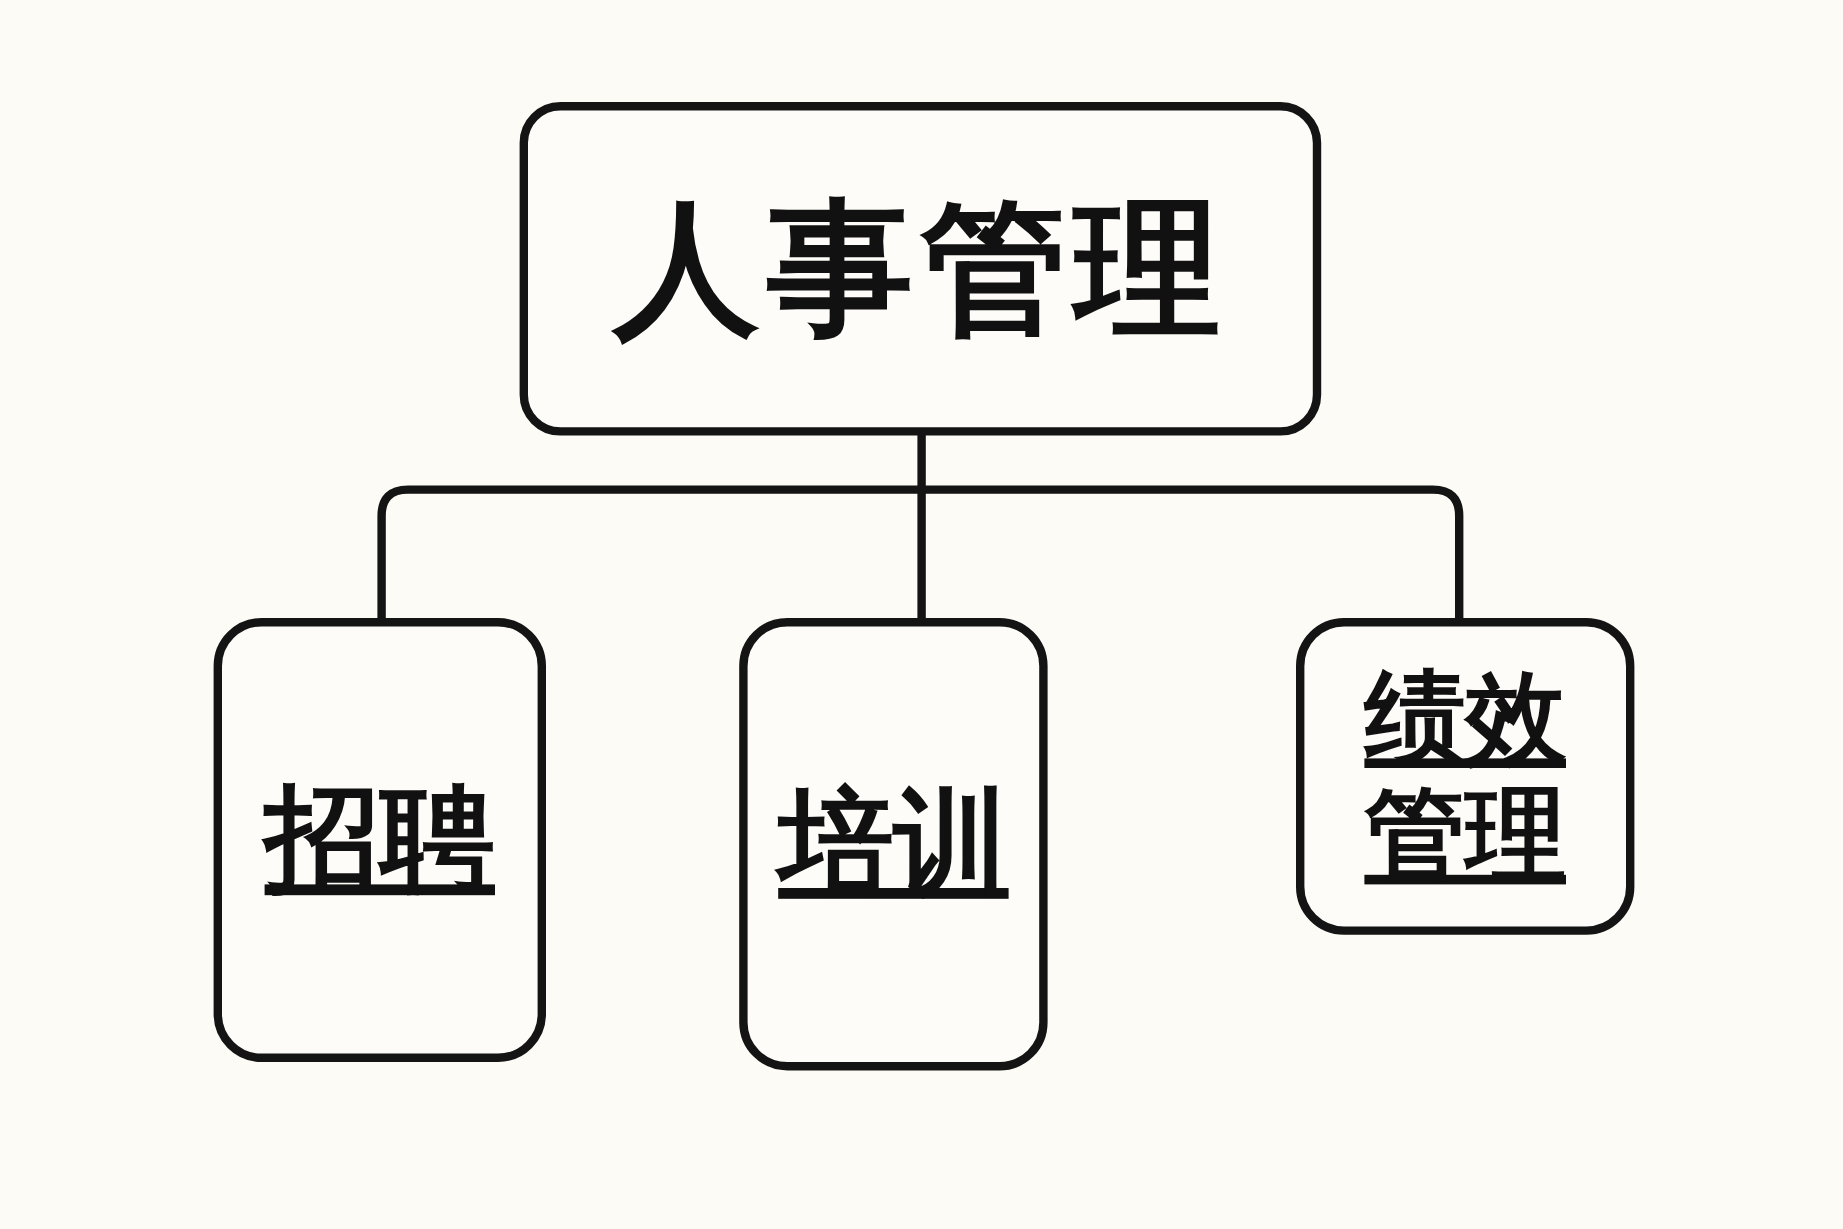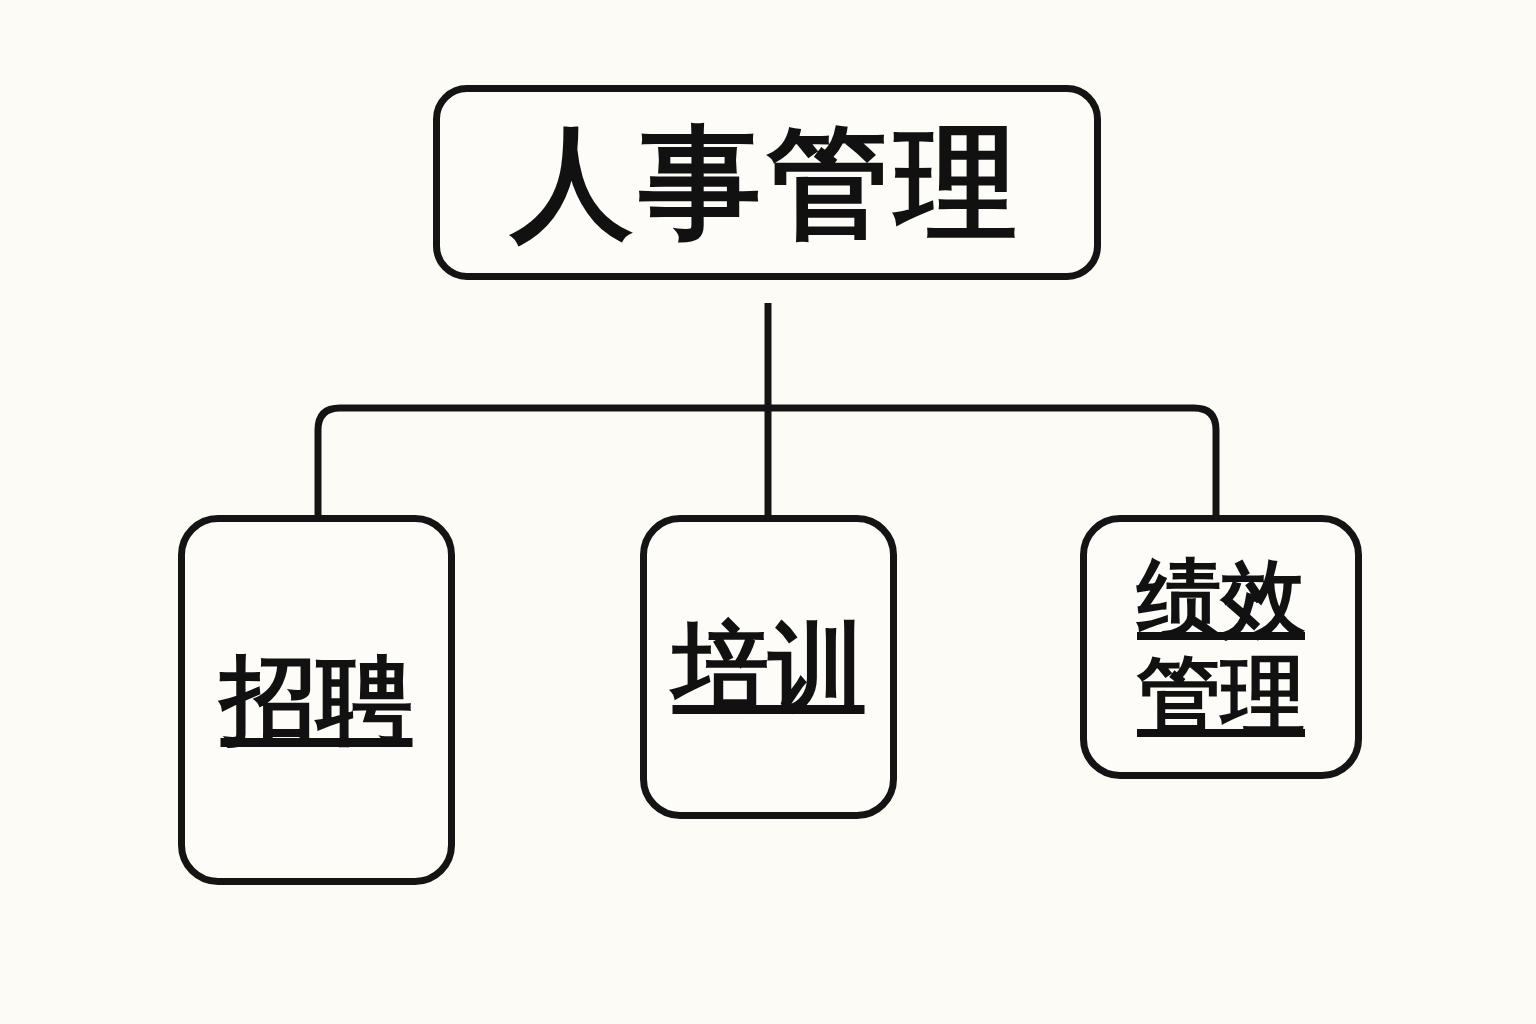--- a/index.html
+++ b/index.html
@@ -37,43 +37,43 @@
     justify-content: center;
     color: #111111;
     font-weight: 700;
     text-align: center;
     box-sizing: border-box;
   }
   .node-root {
     left: 433px;
     top: 85px;
     width: 668px;
-    height: 195px;
+    height: 278px;
     border-radius: 34px;
     font-size: 122px;
     letter-spacing: 6px;
     line-height: 1;
   }
   .node-child {
     border-radius: 40px;
     line-height: 1.15;
     text-decoration: underline;
   }
   .node-child-1 {
     left: 178px;
     top: 515px;
     width: 277px;
     height: 370px;
     font-size: 96px;
   }
   .node-child-2 {
-    left: 640px;
+    left: 616px;
     top: 515px;
     width: 257px;
-    height: 304px;
+    height: 377px;
     font-size: 96px;
     align-items: center;
   }
   .node-child-3 {
     left: 1080px;
     top: 515px;
     width: 282px;
     height: 264px;
     font-size: 84px;
   }

